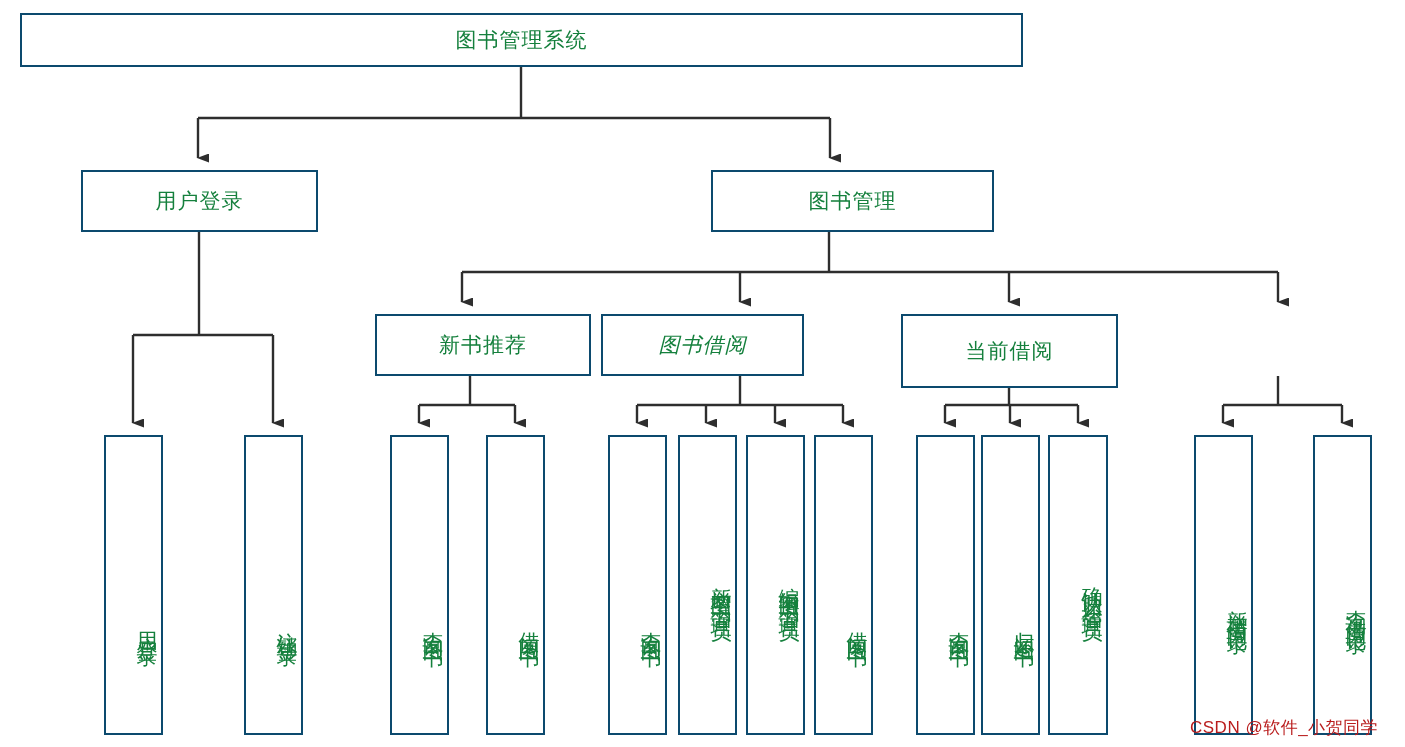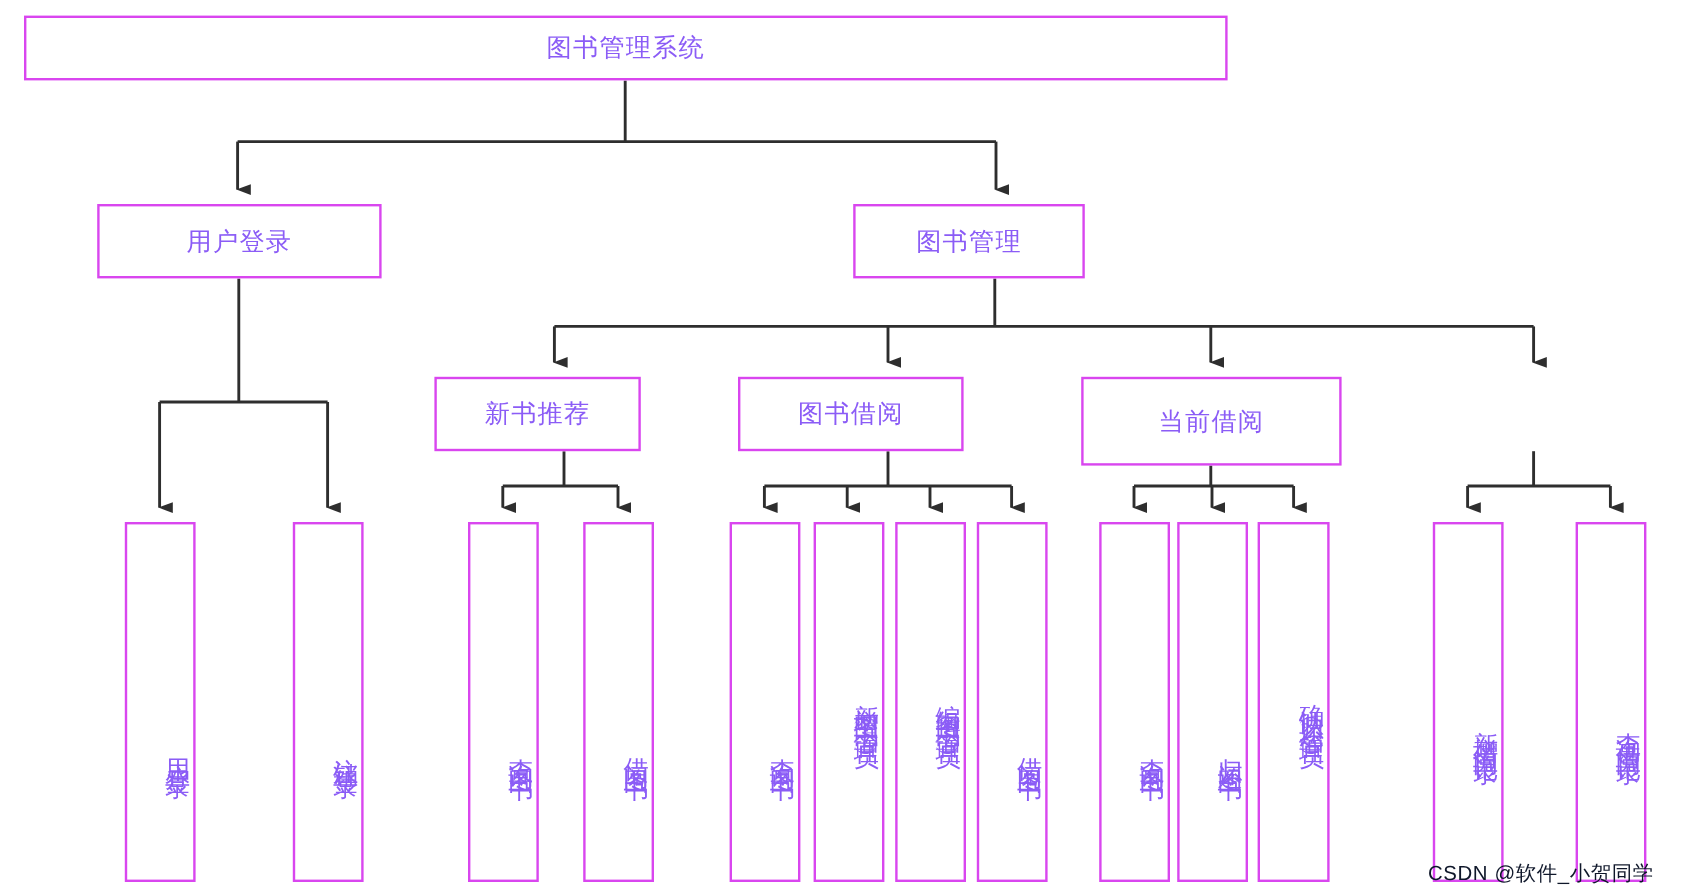--- a/index.html
+++ b/index.html
@@ -21,26 +21,26 @@
     position: absolute;
     left: 0;
     top: 0;
     width: 1405px;
     height: 747px;
     pointer-events: none;
   }
   .node {
     position: absolute;
     box-sizing: border-box;
-    border: 2px solid #d946ef;
+    border: 2px solid #0c4a6e;
     background: #ffffff;
     display: flex;
     align-items: center;
     justify-content: center;
-    color: #8b5cf6;
+    color: #15803d;
   }
   .node.h {
     font-size: 21px;
     letter-spacing: 1px;
   }
   .node.v {
     writing-mode: vertical-rl;
     text-orientation: upright;
     font-size: 21px;
     letter-spacing: 5px;
@@ -52,21 +52,21 @@
     padding-top: 80px;
   }
   .node.v.mid {
     padding-top: 45px;
   }
   #watermark {
     position: absolute;
     left: 1190px;
     top: 716px;
     font-size: 17px;
-    color: #0f172a;
+    color: #b91c1c;
     white-space: nowrap;
     letter-spacing: 0.5px;
   }
 </style>
 </head>
 <body>
 
 <div id="canvas">
 
   <svg id="wires" viewBox="0 0 1405 747">
@@ -115,24 +115,24 @@
       <path d="M1278,376 L1278,405"></path>
       <path d="M1223,405 L1342,405"></path>
       <path d="M1223,405 L1223,423" marker-end="url(#arrow)"></path>
       <path d="M1342,405 L1342,423" marker-end="url(#arrow)"></path>
     </g>
   </svg>
 
   <div class="node h" style="left:20px; top:13px; width:1003px; height:54px;">图书管理系统</div>
 
   <div class="node h" style="left:81px; top:170px; width:237px; height:62px;">用户登录</div>
-  <div class="node h" style="left:711px; top:170px; width:193px; height:62px;">图书管理</div>
+  <div class="node h" style="left:711px; top:170px; width:283px; height:62px;">图书管理</div>
 
-  <div class="node h" style="left:362px; top:314px; width:172px; height:62px;">新书推荐</div>
-  <div class="node h" style="left:615px; top:314px; width:188px; height:62px;">图书借阅</div>
+  <div class="node h" style="left:375px; top:314px; width:216px; height:62px;">新书推荐</div>
+  <div class="node h" style="left:601px; top:314px; width:203px; height:62px;font-style:italic;">图书借阅</div>
   <div class="node h" style="left:901px; top:314px; width:217px; height:74px;">当前借阅</div>
 
   <div class="node v tall" style="left:104px; top:435px; width:59px; height:300px;">用户登录</div>
   <div class="node v tall" style="left:244px; top:435px; width:59px; height:300px;">注销登录</div>
 
   <div class="node v tall" style="left:390px; top:435px; width:59px; height:300px;">查询图书</div>
   <div class="node v tall" style="left:486px; top:435px; width:59px; height:300px;">借阅图书</div>
 
   <div class="node v tall" style="left:608px; top:435px; width:59px; height:300px;">查询图书</div>
   <div class="node v" style="left:678px; top:435px; width:59px; height:300px;">新增图书（管理员）</div>

